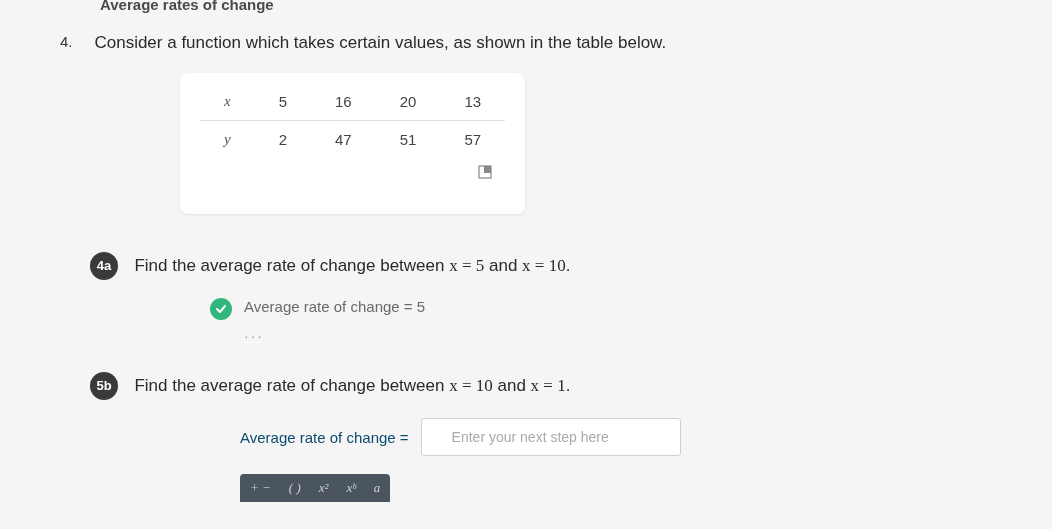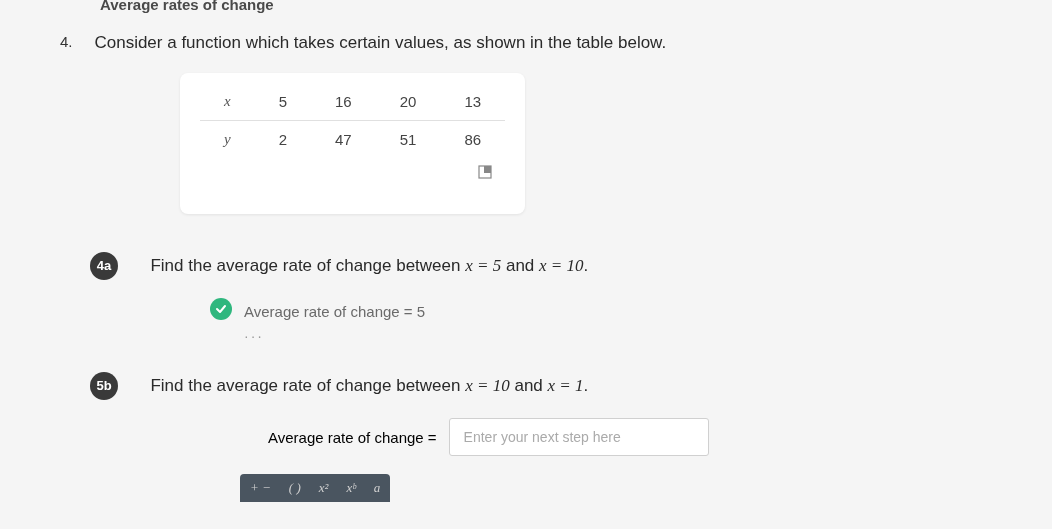--- a/index.html
+++ b/index.html
@@ -87,37 +87,36 @@
       background: #3a3a3a;
       color: #fff;
       font-size: 13px;
       font-weight: 600;
       border-radius: 50%;
       width: 28px;
       height: 28px;
       line-height: 28px;
       text-align: center;
       vertical-align: middle;
-      margin-right: 28px;
+      margin-right: 12px;
     }
     .sub-prompt {
       font-size: 17px;
       color: #2a2a2a;
       font-weight: 500;
       display: inline;
       vertical-align: middle;
     }
     .mathvar {
       font-family: 'Times New Roman', serif;
-      font-style: italic;
     }
     .answer-row {
       margin: 18px 0 8px 120px;
       display: flex;
-      align-items: flex-end;
+      align-items: flex-start;
       gap: 12px;
     }
     .check-icon {
       width: 22px;
       height: 22px;
       background: #2fb77e;
       border-radius: 50%;
       display: inline-flex;
       align-items: center;
       justify-content: center;
@@ -137,28 +136,27 @@
       font-size: 14px;
       letter-spacing: 2px;
     }
     .input-row {
       margin: 18px 0 0 150px;
       display: flex;
       align-items: center;
       gap: 12px;
     }
     .input-label {
-      color: #000000;
-      font-size: 15px;
-      margin-left: 28px;
+      color: #0c4a6e;
+      font-size: 15px;
     }
     .answer-input {
       border: 1px solid #d0d0d0;
       background: #fff;
-      padding: 10px 14px;
+      padding: 10px 30px;
       font-size: 14px;
       color: #333;
       width: 260px;
       border-radius: 3px;
     }
     .answer-input::placeholder {
       color: #aaa;
     }
     .toolbar {
       margin: 18px 0 0 150px;
@@ -196,21 +194,21 @@
           <td>5</td>
           <td>16</td>
           <td>20</td>
           <td>13</td>
         </tr>
         <tr>
           <td class="rowhead">y</td>
           <td>2</td>
           <td>47</td>
           <td>51</td>
-          <td>86</td>
+          <td>57</td>
         </tr>
       </tbody>
         </table>
       <div class="flag-icon">
         <svg viewBox="0 0 16 16">
             <rect x="2" y="2" width="12" height="12" fill="none" stroke="#888" stroke-width="1.2"></rect>
             <rect x="7" y="2" width="7" height="7" fill="#888"></rect>
           </svg>
       </div>
     </div>

